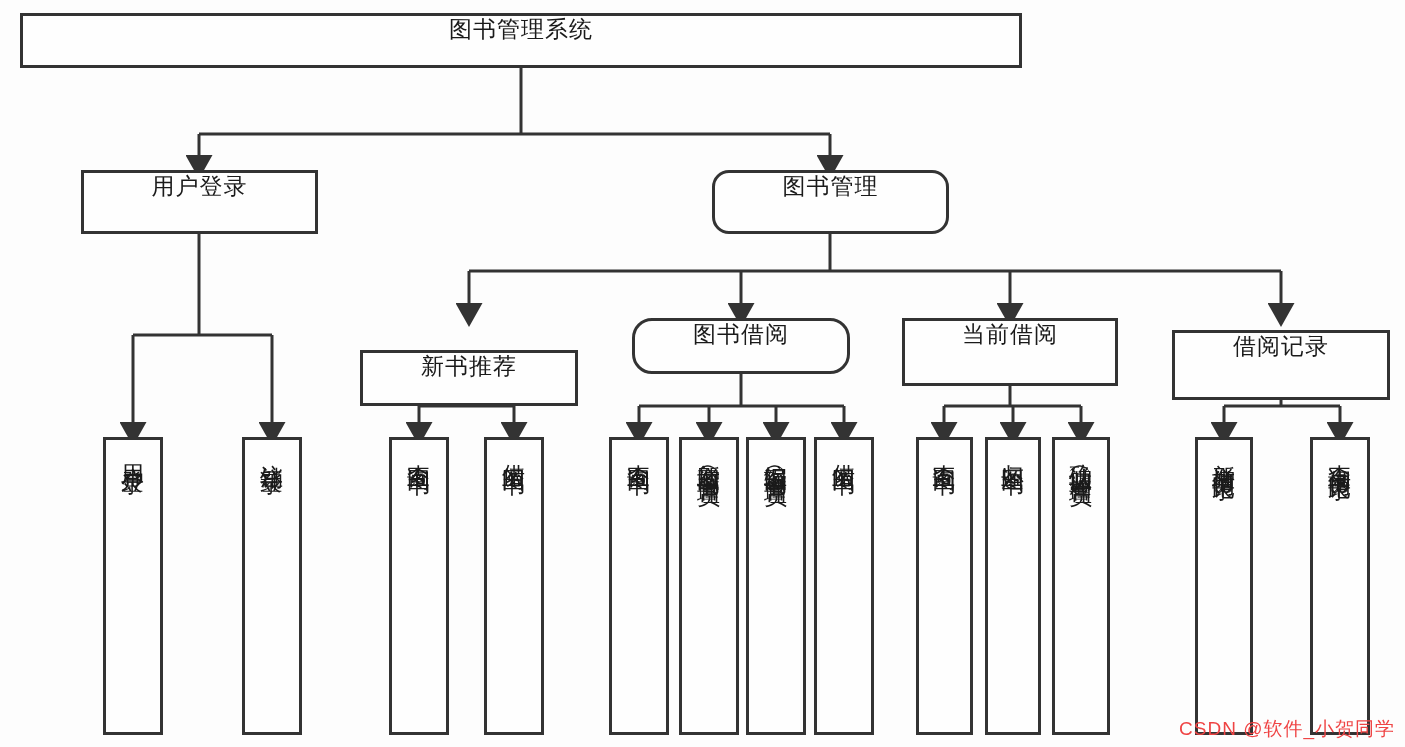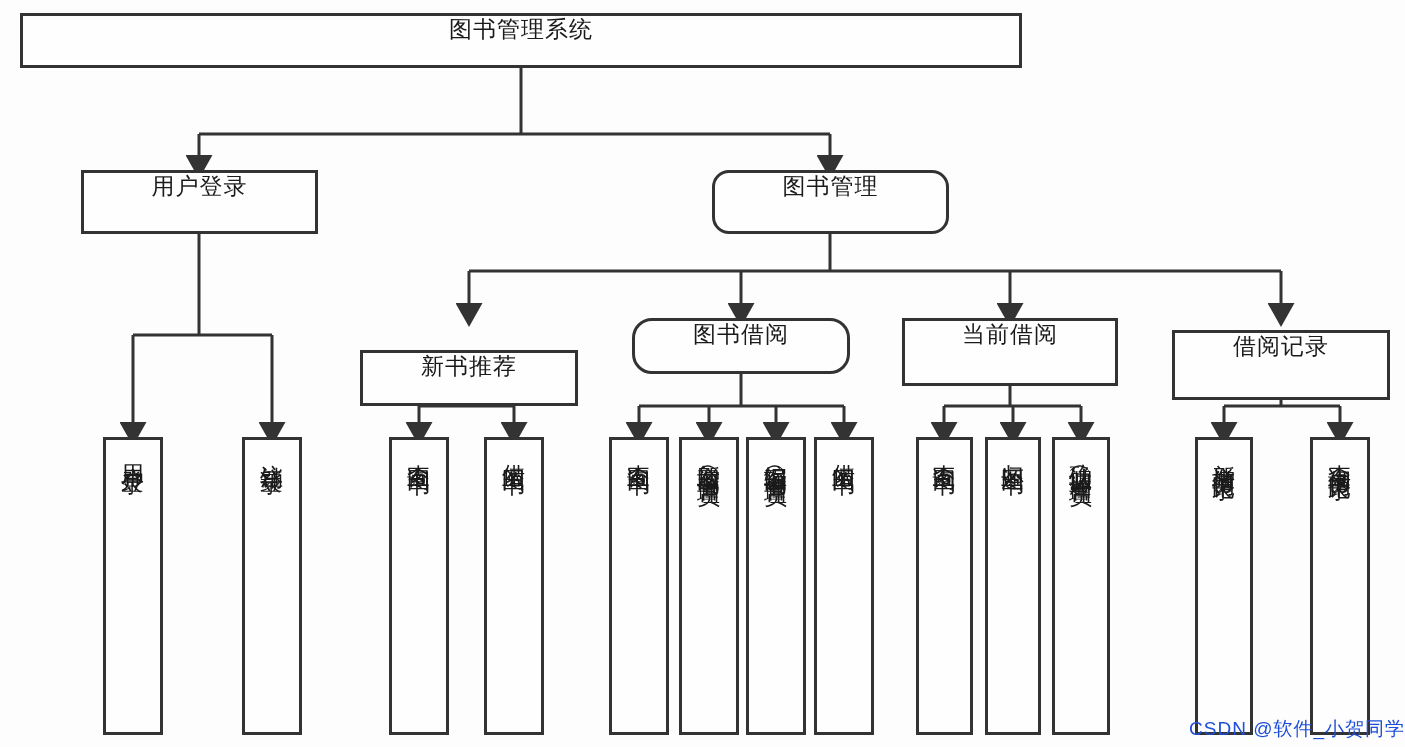--- a/index.html
+++ b/index.html
@@ -47,24 +47,24 @@
   }
   .node.vert .vlabel {
     writing-mode: vertical-rl;
     text-orientation: upright;
     letter-spacing: 3px;
     line-height: 1.05;
     white-space: nowrap;
   }
   .watermark {
     position: absolute;
-    right: 0;
+    right: 10px;
     bottom: 5px;
     font-size: 19px;
-    color: #1d4ed8;
+    color: #ef4444;
     letter-spacing: 1px;
     white-space: nowrap;
   }
 </style>
 </head>
 <body>
 
 <div id="canvas">
   <svg id="edges" viewBox="0 0 1405 747">
     <defs>

